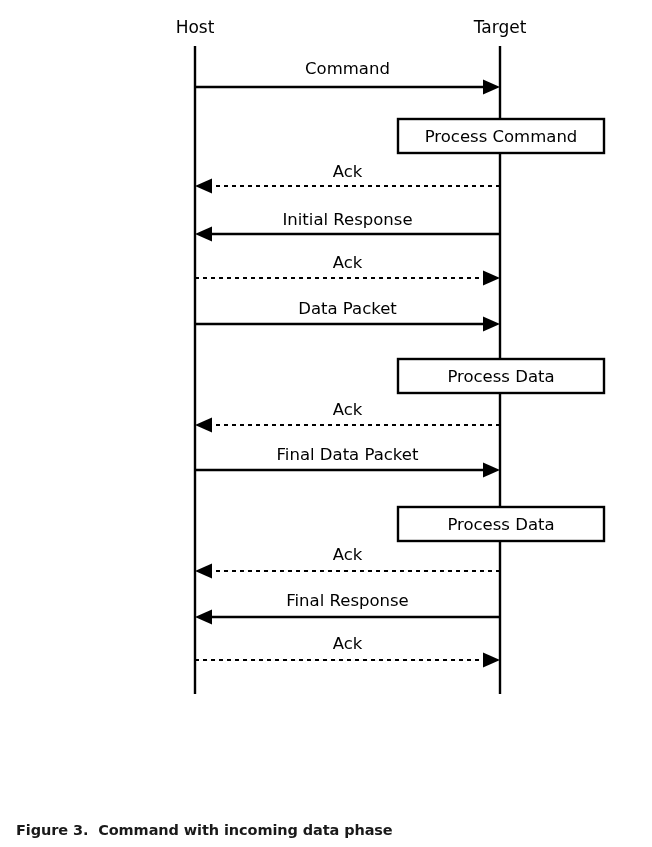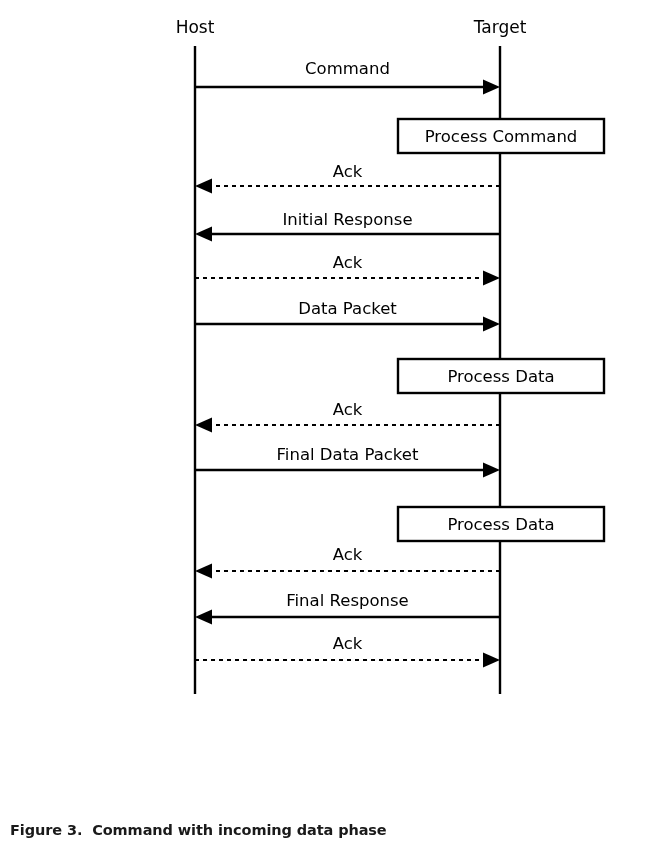--- a/index.html
+++ b/index.html
@@ -64,21 +64,21 @@
   .proc-box {
     fill: #ffffff;
     stroke: #000000;
     stroke-width: 2.4;
   }
   .arrowhead {
     fill: #000000;
   }
   #caption {
     position: absolute;
-    left: 10px;
+    left: 16px;
     top: 822px;
     font-family: "DejaVu Sans", sans-serif;
     font-size: 14.5px;
     font-weight: bold;
     color: #1a1a1a;
     white-space: pre;
     letter-spacing: -0.1px;
   }
 </style>
 </head>

